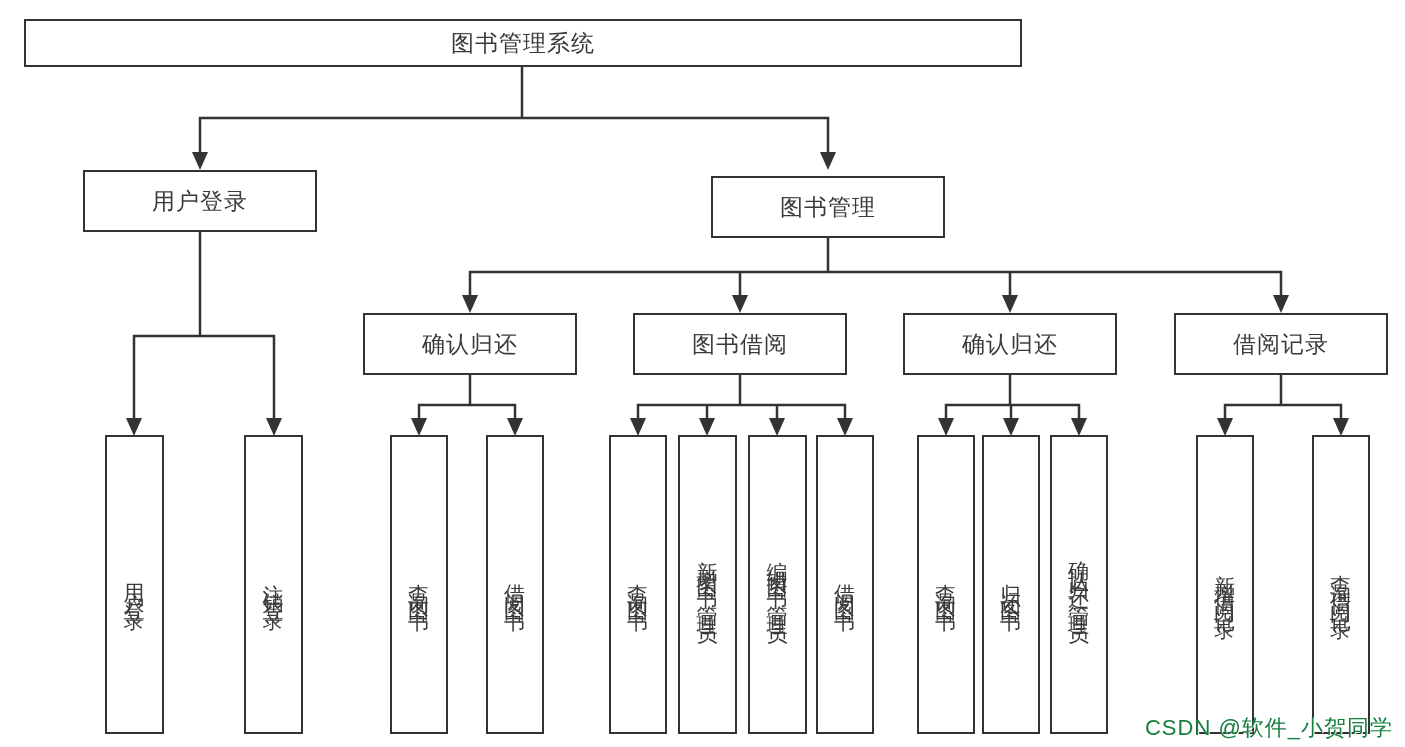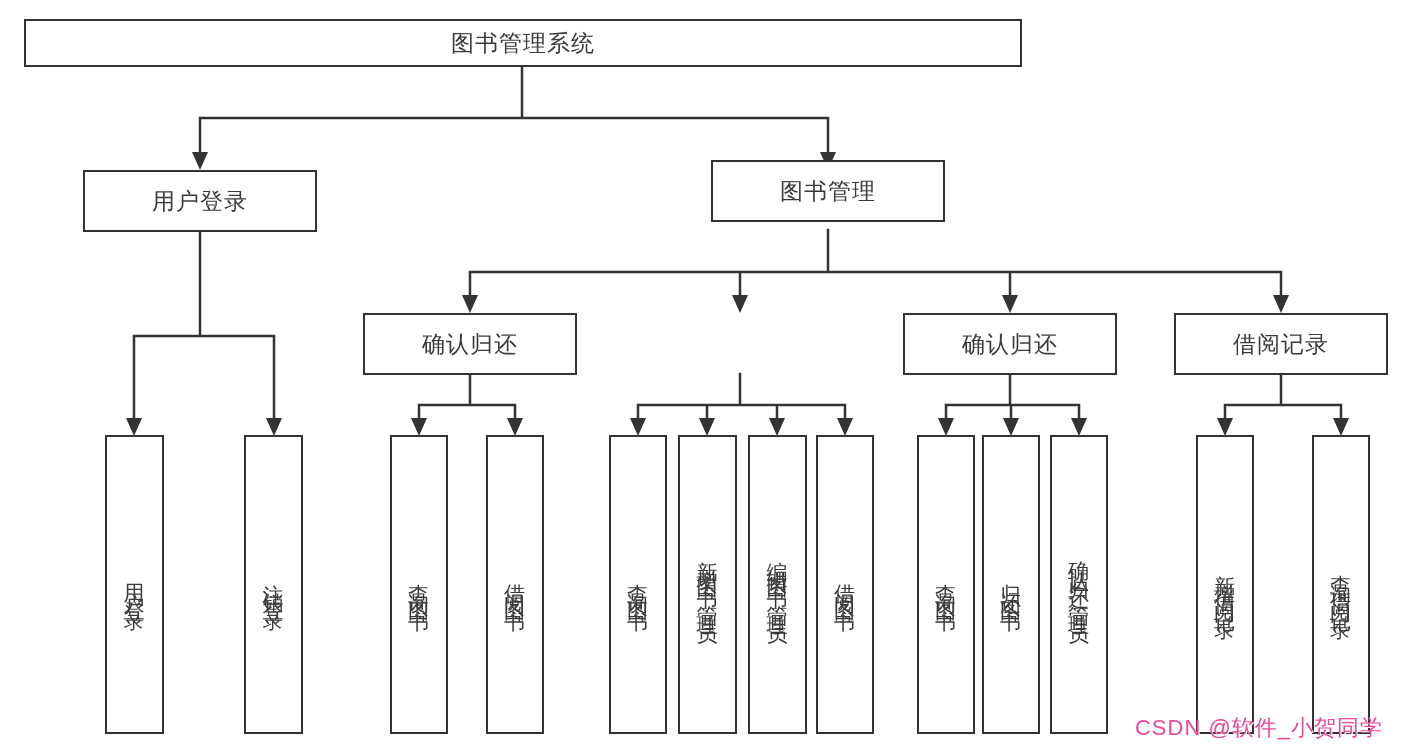--- a/index.html
+++ b/index.html
@@ -12,22 +12,22 @@
     position:absolute;z-index:1;background:#ffffff;border:2.5px solid #333333;
     box-sizing:border-box;display:flex;align-items:center;justify-content:center;
     color:#3a3a3a;
   }
   .hlabel{font-size:23px;letter-spacing:1px;white-space:nowrap;}
   .vtext{
     writing-mode:vertical-rl;font-size:21px;letter-spacing:9px;
     line-height:1;white-space:nowrap;
   }
   .watermark{
-    position:absolute;right:22px;top:713px;z-index:5;font-size:22px;
-    color:#ec4899;text-shadow:1px 1px 0 #fdfdfd;letter-spacing:1px;
+    position:absolute;right:12px;top:713px;z-index:5;font-size:22px;
+    color:#15803d;text-shadow:1px 1px 0 #fdfdfd;letter-spacing:1px;
   }
 </style>
 </head>
 <body>
 
 <div class="canvas">
 
   <svg class="connectors" width="1405" height="747" viewBox="0 0 1405 747">
     <path fill="none" stroke="#333333" stroke-width="2.5" stroke-linecap="square" d="
       M522 67 V118 M200 118 H828 M200 118 V153 M828 118 V153
@@ -60,26 +60,29 @@
     </g>
   </svg>
 
   <div class="box" style="left:24px;top:19px;width:998px;height:48px">
     <span class="hlabel">图书管理系统</span>
   </div>
 
   <div class="box" style="left:83px;top:170px;width:234px;height:62px">
     <span class="hlabel">用户登录</span>
   </div>
-  <div class="box" style="left:711px;top:160px;width:234px;height:62px">
+  <div class="box" style="left:711px;top:176px;width:234px;height:62px">
     <span class="hlabel">图书管理</span>
   </div>
 
   <div class="box" style="left:363px;top:313px;width:214px;height:62px">
     <span class="hlabel">确认归还</span>
+  </div>
+  <div class="box" style="left:633px;top:313px;width:214px;height:62px">
+    <span class="hlabel">图书借阅</span>
   </div>
   <div class="box" style="left:903px;top:313px;width:214px;height:62px">
     <span class="hlabel">确认归还</span>
   </div>
   <div class="box" style="left:1174px;top:313px;width:214px;height:62px">
     <span class="hlabel">借阅记录</span>
   </div>
 
   <div class="box" style="left:105px;top:435px;width:59px;height:299px">
     <span class="vtext">用户登录</span>

